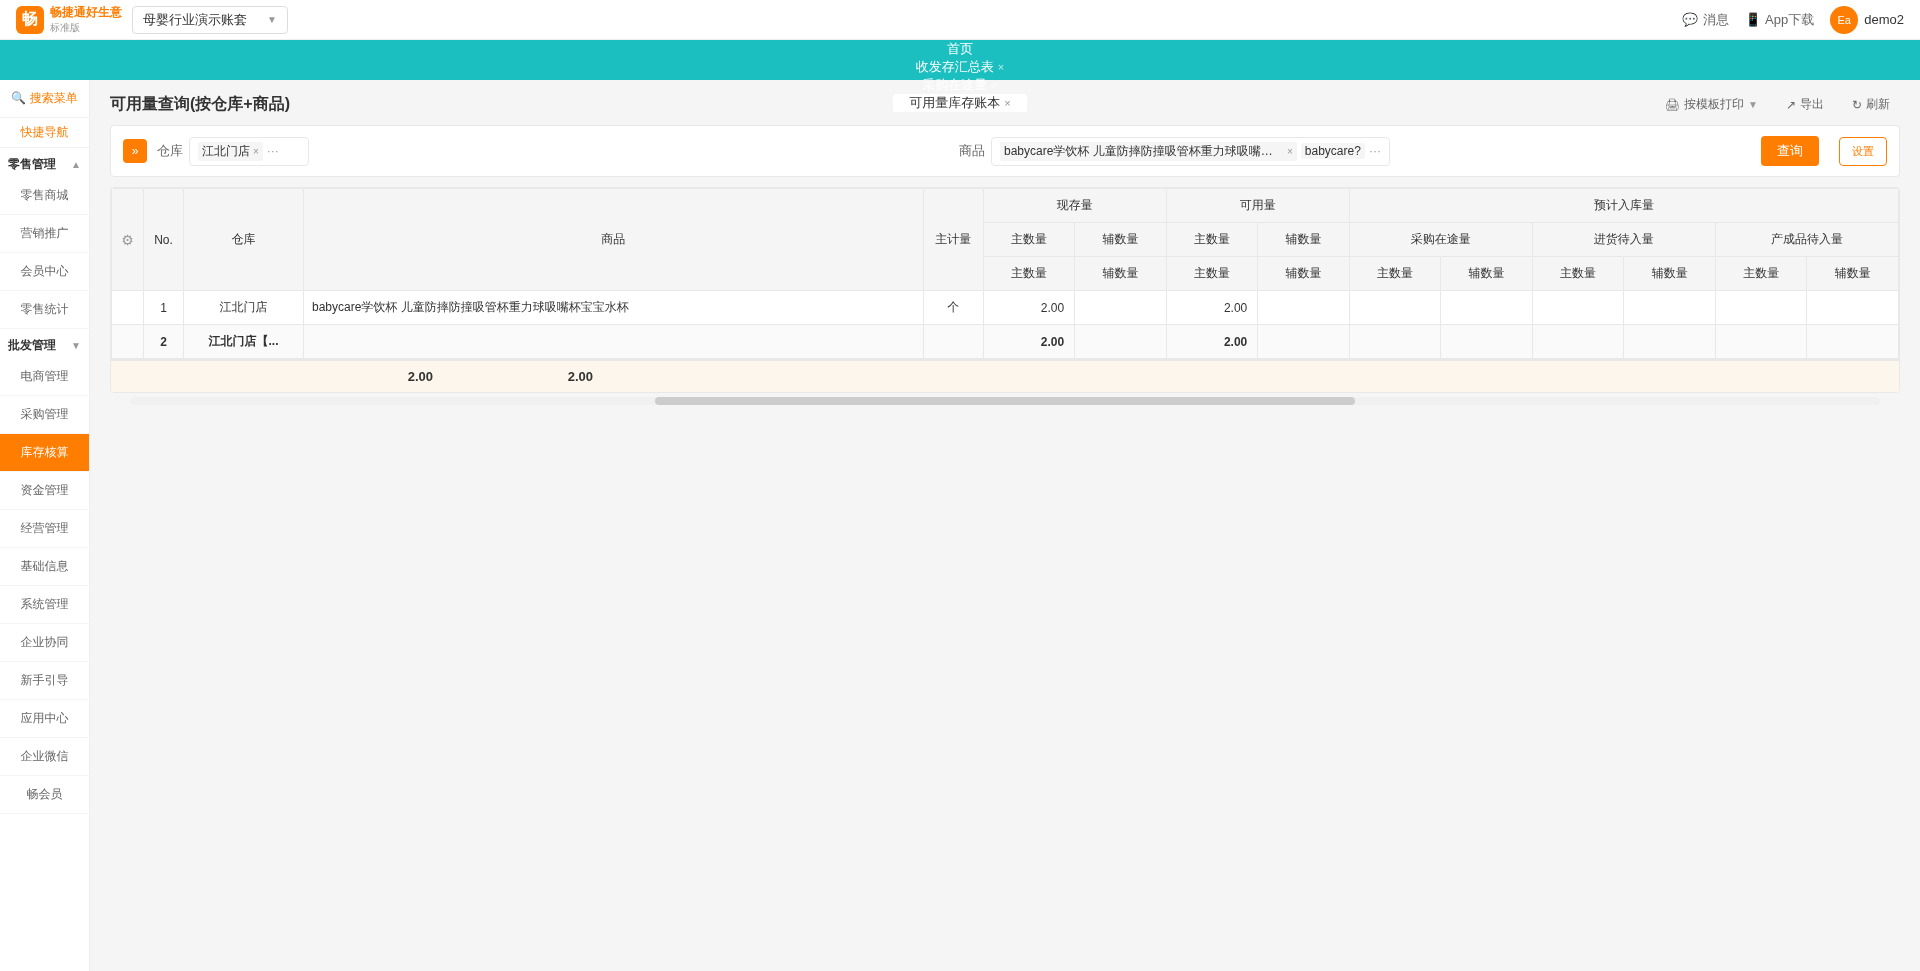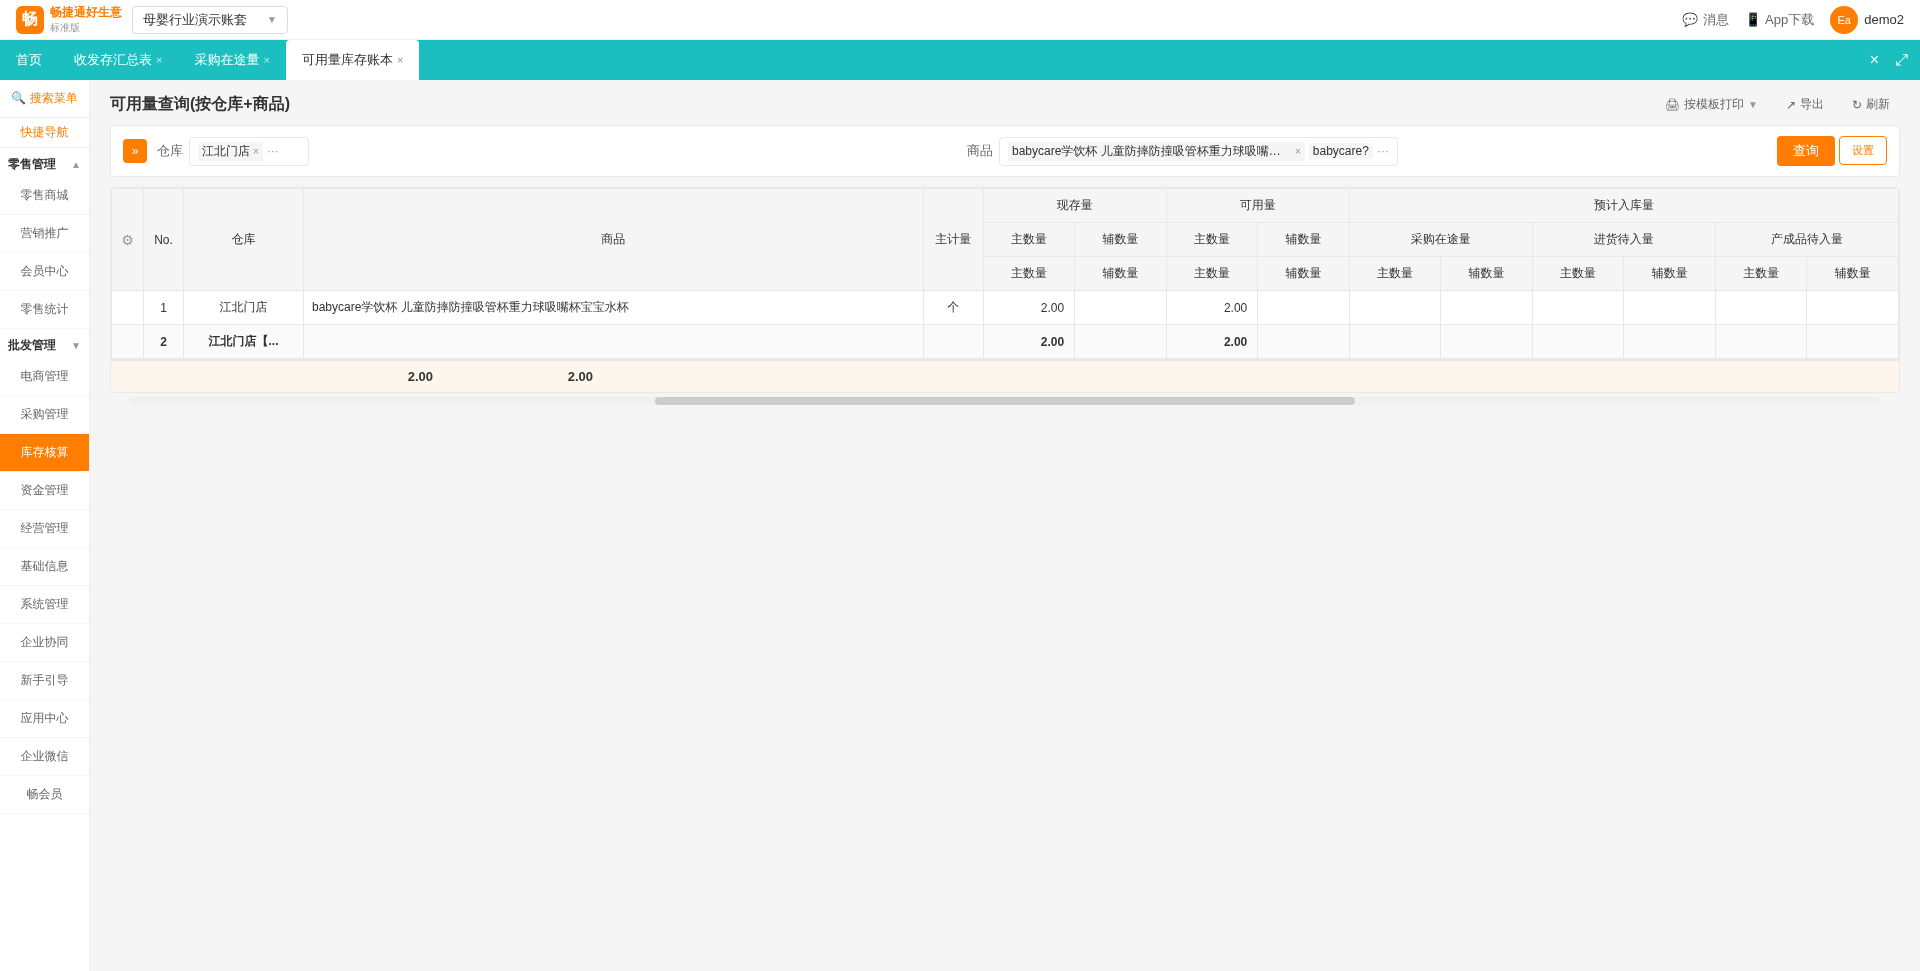--- a/index.html
+++ b/index.html
@@ -32,20 +32,21 @@
     .user-name { color: #333; font-size: 13px; cursor: pointer; }
 
     
     .nav-tabs {
       height: 40px;
       background: #1bbfbf;
       display: flex;
       align-items: center;
       padding: 0 0 0 0;
       flex-shrink: 0;
+      flex-direction: column;
     }
     .nav-tab {
       height: 40px;
       display: flex;
       align-items: center;
       padding: 0 16px;
       cursor: pointer;
       font-size: 13px;
       color: #fff;
       position: relative;
@@ -162,21 +163,21 @@
       border: 1px solid #e8e8e8; border-radius: 4px;
       padding: 4px 8px; background: #fff; min-width: 120px;
     }
     .filter-tag {
       display: flex; align-items: center; gap: 3px;
       background: #f5f5f5; border-radius: 2px;
       padding: 1px 4px; font-size: 12px; color: #333;
     }
     .filter-tag .remove { color: #999; cursor: pointer; font-size: 10px; }
     .filter-more { color: #999; cursor: pointer; font-size: 12px; }
-    .filter-actions { display: flex; gap: 4px; align-items: flex-start; }
+    .filter-actions { display: flex; gap: 20px; align-items: flex-end; }
     .btn-query {
       background: #ff7d00; color: #fff;
       border: none; border-radius: 4px;
       padding: 6px 16px; cursor: pointer; font-size: 13px;
     }
     .btn-settings {
       background: #fff; color: #ff7d00;
       border: 1px solid #ff7d00; border-radius: 4px;
       padding: 6px 12px; cursor: pointer; font-size: 11px;
     }

